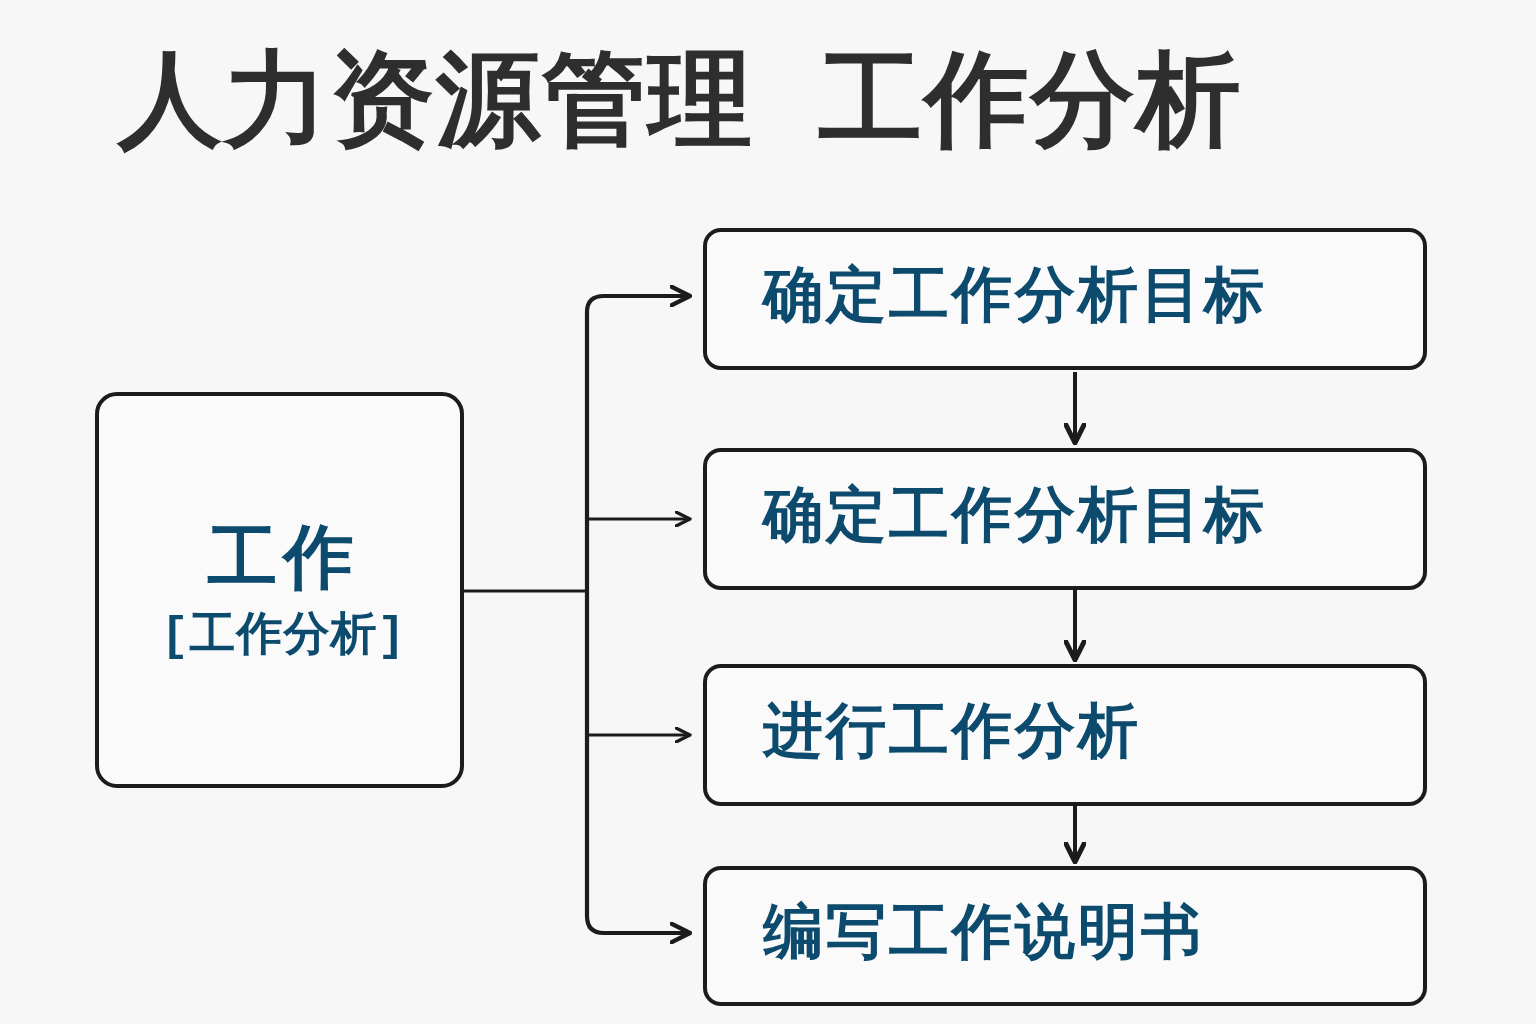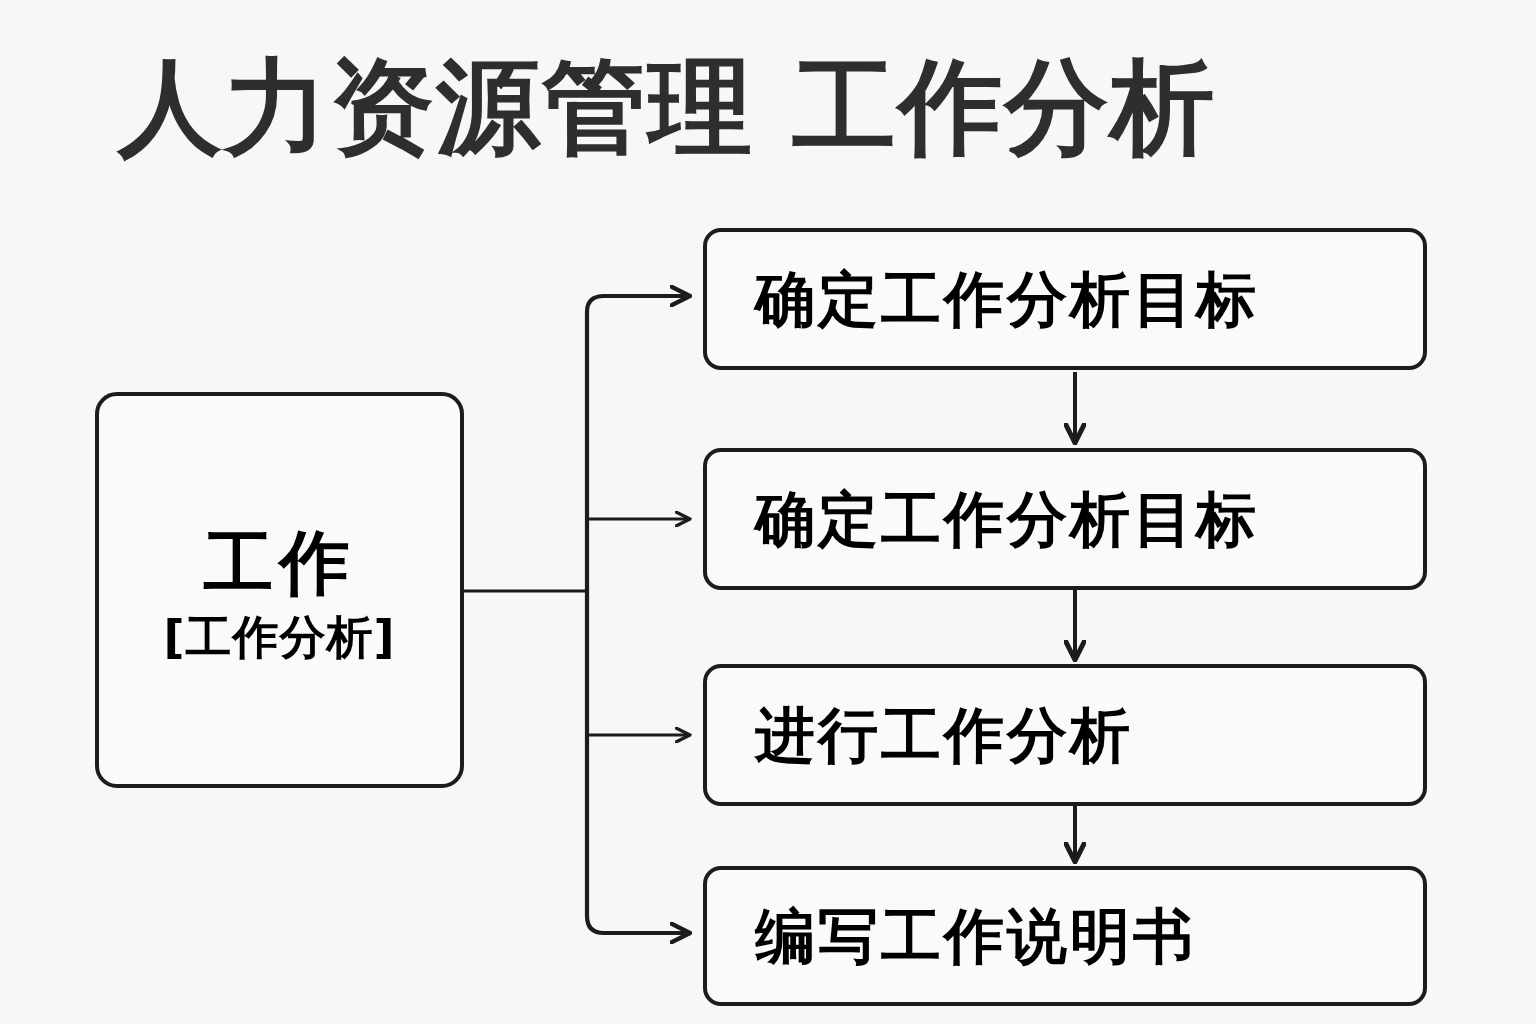--- a/index.html
+++ b/index.html
@@ -13,20 +13,21 @@
     font-family: "DejaVu Sans", "Liberation Sans", sans-serif;
     overflow: hidden;
     position: relative;
   }
 
   #canvas {
     position: relative;
     width: 1504px;
     height: 1024px;
     background: #f7f7f7;
+    font-family: Liberation Mono, monospace;
   }
 
   
   #page-title {
     position: absolute;
     left: 118px;
     top: 42px;
     width: 1300px;
     height: 130px;
     font-size: 104px;
@@ -50,21 +51,22 @@
   .node {
     position: absolute;
     box-sizing: border-box;
     background: #fafafa;
     border: 4px solid #1c1c1c;
     border-radius: 18px;
     display: flex;
     flex-direction: column;
     align-items: center;
     justify-content: center;
-    color: #000000;
+    color: #0c4a6e;
+    padding-left: 8px;
   }
 
   #root-node {
     left: 95px;
     top: 392px;
     width: 369px;
     height: 396px;
     border-radius: 22px;
     padding-top: 8px;
   }

